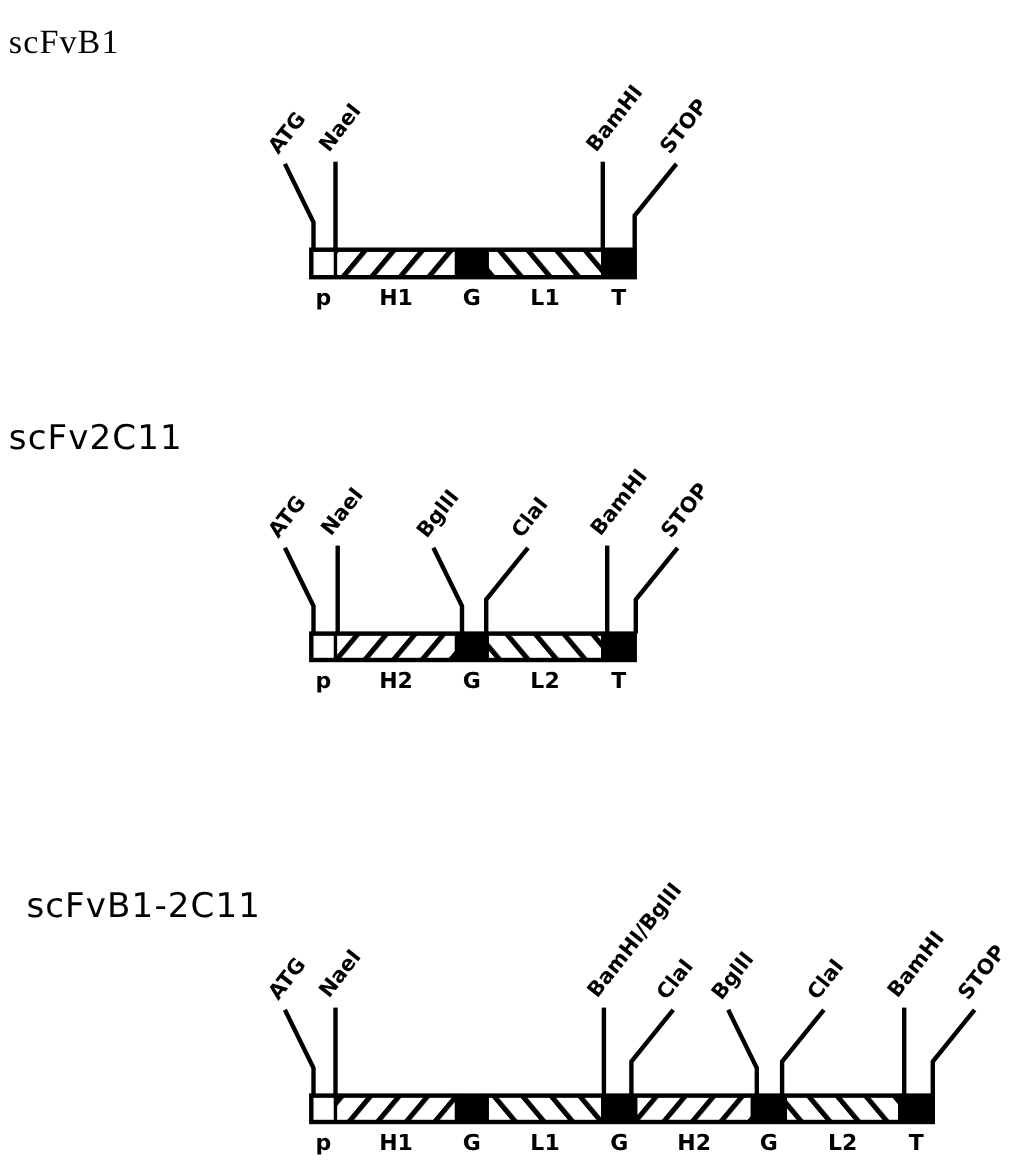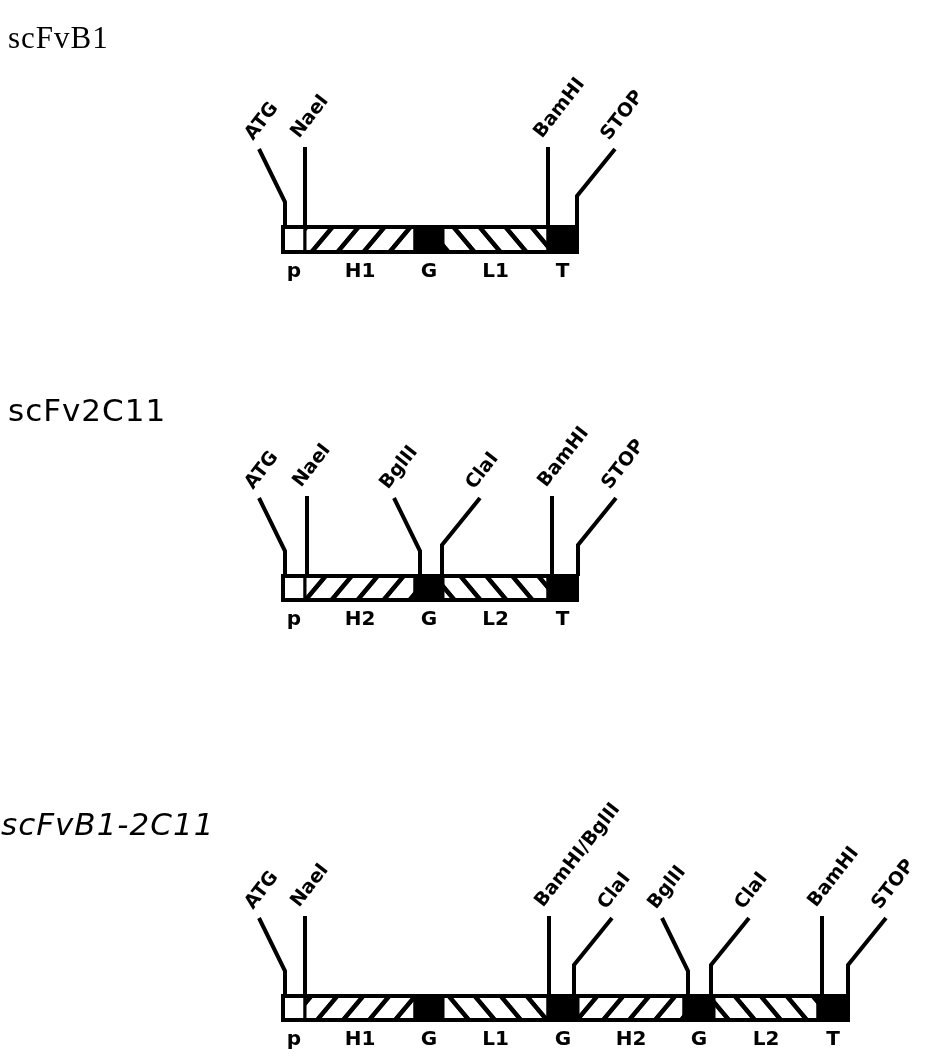--- a/index.html
+++ b/index.html
@@ -7,22 +7,22 @@
          font-family: "DejaVu Sans", "Liberation Sans", sans-serif; color: #000; }
   .title { position: absolute; font-size: 31px; letter-spacing: 1px; font-weight: normal; }
   #diagram { position: absolute; left: 0; top: 0; }
   .seg-label { font-family: "DejaVu Sans", sans-serif; font-size: 20px; font-weight: bold; }
   .site-label { font-family: "DejaVu Sans", sans-serif; font-size: 19px; font-weight: bold; }
 </style>
 </head>
 <body>
 
 <div class="title" style="left:8px; top:20px;font-family:Liberation Serif, serif;">scFvB1</div>
-<div class="title" style="left:8px; top:392px;">scFv2C11</div>
-<div class="title" style="left:1px; top:806px;font-style:italic;">scFvB1-2C11</div>
+<div class="title" style="left:8px; top:380px;">scFv2C11</div>
+<div class="title" style="left:24px; top:806px;">scFvB1-2C11</div>
 
 <svg id="diagram" width="931" height="1057" viewBox="0 0 931 1057" xmlns="http://www.w3.org/2000/svg">
   <defs>
     <pattern id="hatch-forward" patternUnits="userSpaceOnUse" width="26" height="26" patternTransform="skewX(-40)">
       <rect x="0" y="0" width="6" height="26" fill="#000"></rect>
     </pattern>
     <pattern id="hatch-back" patternUnits="userSpaceOnUse" width="26" height="26" patternTransform="skewX(40)">
       <rect x="0" y="0" width="6" height="26" fill="#000"></rect>
     </pattern>
   </defs>

